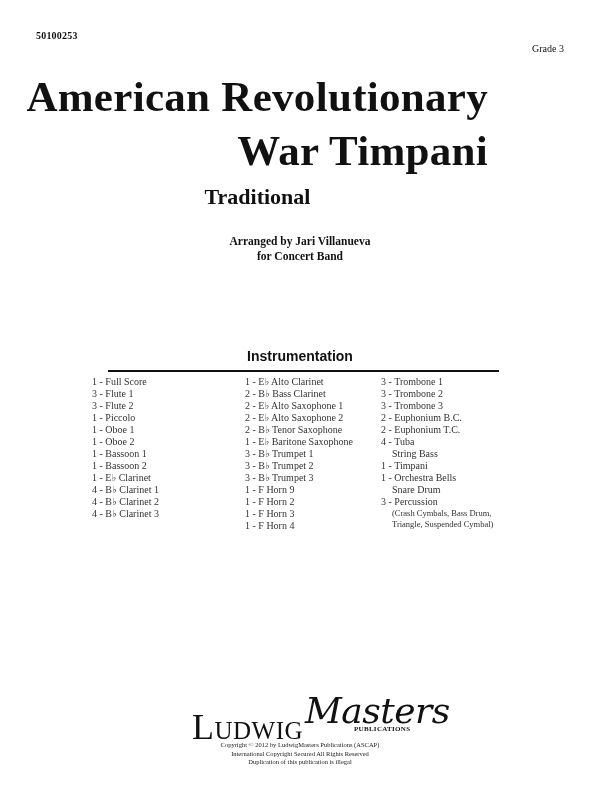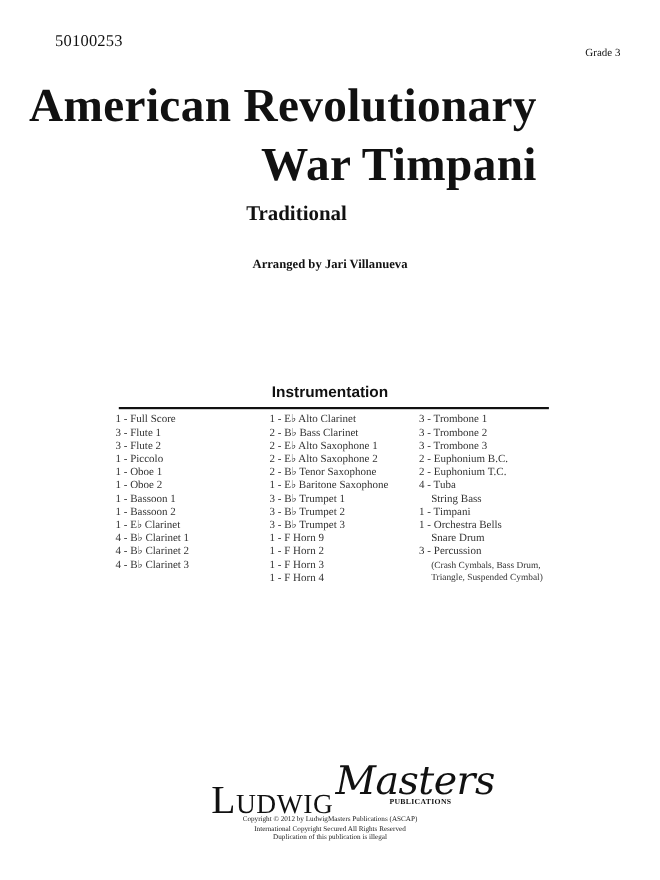--- a/index.html
+++ b/index.html
@@ -10,24 +10,25 @@
     body {
       width: 600px;
       height: 800px;
       position: relative;
       overflow: hidden;
       color: #111111;
       font-family: "Liberation Serif", "DejaVu Serif", serif;
     }
     .catalog {
       position: absolute;
-      left: 50px;
+      left: 36px;
       top: 30px;
-      font-size: 15px;
+      font-size: 10px;
       letter-spacing: 0.2px;
+      font-weight: bold;
     }
     .grade {
       position: absolute;
       right: 36px;
       top: 30px;
       font-size: 10px;
       margin-top: 13px;
     }
     .title {
       position: absolute;
@@ -40,22 +41,21 @@
       line-height: 54px;
       letter-spacing: 0.3px;
     }
     .composer {
       position: absolute;
       left: 0;
       width: 515px;
       top: 184px;
       text-align: center;
       font-weight: bold;
-      font-size: 19px;
-      padding-left: 12px;
+      font-size: 22px;
     }
     .arranger {
       position: absolute;
       left: 0;
       width: 600px;
       top: 234px;
       text-align: center;
       font-weight: bold;
       font-size: 11.5px;
       line-height: 15px;
@@ -78,21 +78,21 @@
       height: 2px;
       background: #111111;
     }
     .instr-col {
       position: absolute;
       top: 376px;
       font-size: 10px;
       line-height: 12px;
       color: #333333;
     }
-    .col1 { left: 105px; }
+    .col1 { left: 92px; }
     .col2 { left: 245px; }
     .col3 { left: 381px; }
     .instr-item { white-space: nowrap; }
     .instr-item.indent { padding-left: 11px; }
     .instr-item.sub { padding-left: 11px; font-size: 8.5px; line-height: 11px; }
     .logo {
       position: absolute;
       left: 192px;
       top: 693px;
       width: 220px;
@@ -148,20 +148,21 @@
 
 <div class="title">
   <div>American Revolutionary</div>
   <div>War Timpani</div>
 </div>
 
 <div class="composer">Traditional</div>
 
 <div class="arranger">
   <div>Arranged by Jari Villanueva</div>
+  <div>for Concert Band</div>
 </div>
 
 <div class="instr-heading">Instrumentation</div>
 <div class="instr-rule"></div>
 
 <div class="instr-col col1">
     <div class="instr-item">1 - Full Score</div>
     <div class="instr-item">3 - Flute 1</div>
     <div class="instr-item">3 - Flute 2</div>
     <div class="instr-item">1 - Piccolo</div>

